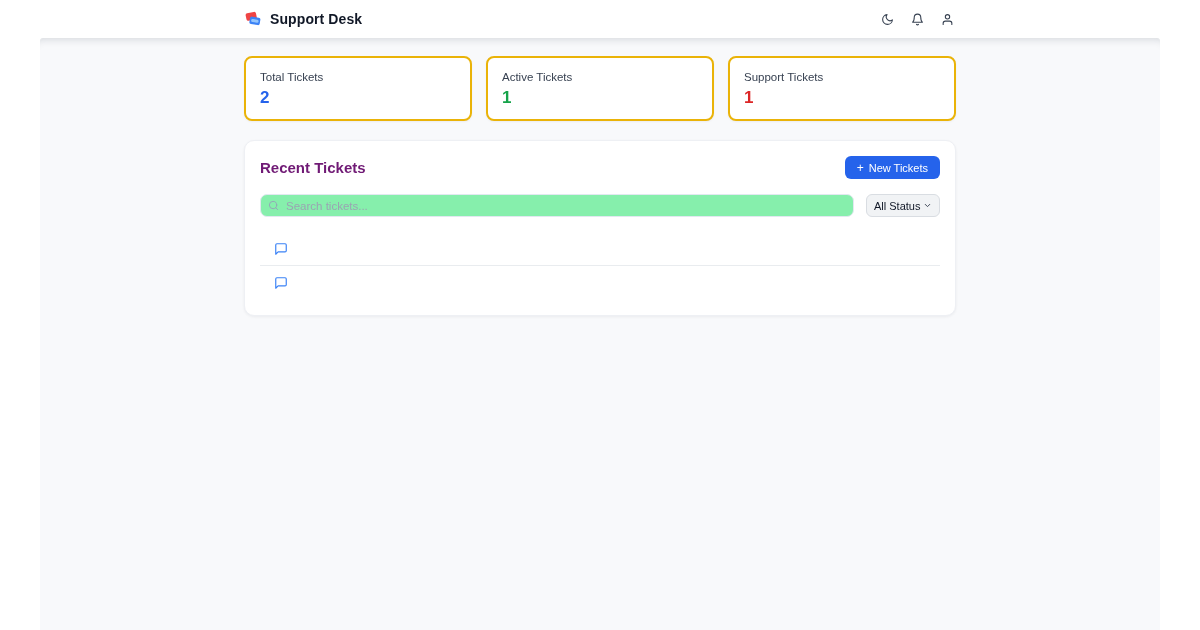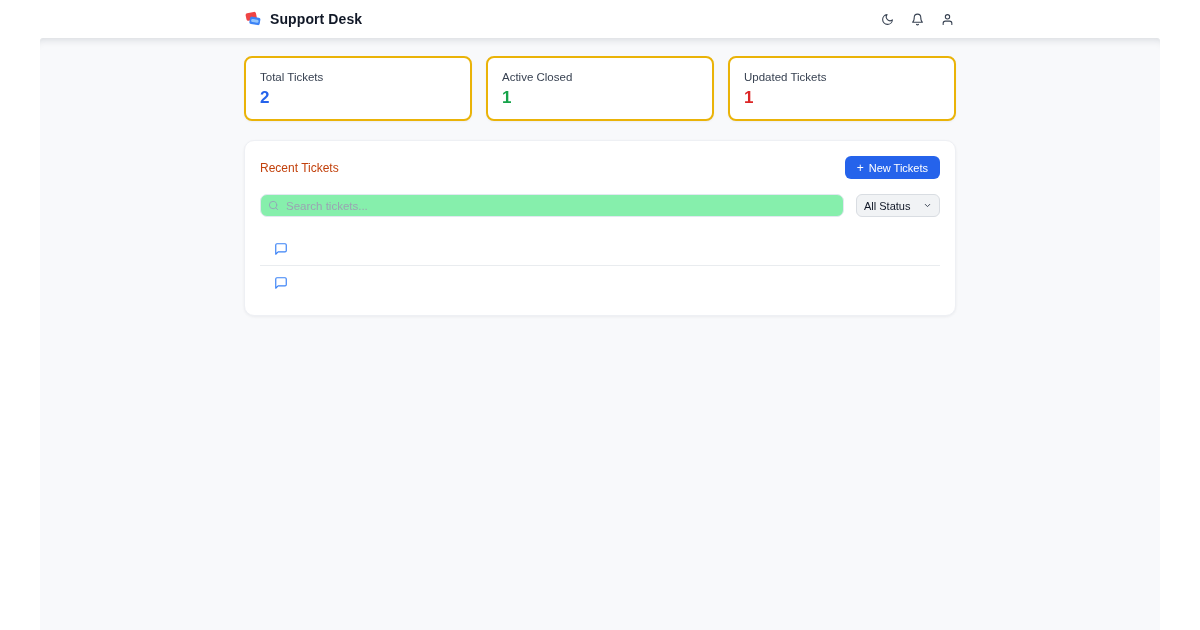--- a/index.html
+++ b/index.html
@@ -29,33 +29,33 @@
   .stat-label { font-size:11.5px; color:#374151; }
   .stat-value { font-size:17px; font-weight:bold; margin-top:5px; }
   .c-blue  { color:#2563eb; }
   .c-green { color:#16a34a; }
   .c-red   { color:#dc2626; }
 
   
   .tickets-card { margin-top:19px; background:#ffffff; border:1px solid #eef0f4; border-radius:10px;
     padding:15px; box-shadow:0 1px 3px rgba(15,23,42,.06); }
   .tickets-head { display:flex; align-items:center; justify-content:space-between; }
-  .tickets-title { font-size:12px; font-weight:normal; color:#c2410c; }
+  .tickets-title { font-size:15px; font-weight:bold; color:#701a75; }
   .new-ticket-btn { background:#2563eb; color:#ffffff; border:none; border-radius:6px;
     height:23px; padding:0 12px; font-size:11px; font-family:inherit; cursor:pointer;
     display:inline-flex; align-items:center; gap:5px; }
   .plus-glyph { font-size:12px; line-height:1; }
 
   .controls-row { display:flex; gap:12px; margin-top:15px; }
   .search-wrap { position:relative; flex:1; }
   .search-wrap svg { position:absolute; left:8px; top:6px; width:11px; height:11px; color:#94a3b8; }
   .search-input { width:100%; height:23px; border:1px solid #e2e8f0; border-radius:7px;
     padding:0 8px 0 25px; font-size:11.5px; font-family:inherit; color:#1f2937; background:#86efac; outline:none; }
   .search-input::placeholder { color:#9aa4b2; }
-  .status-select { width:84px; height:23px; background:#f1f3f5; border:1px solid #d9dde2;
+  .status-select { width:74px; height:23px; background:#f1f3f5; border:1px solid #d9dde2;
     border-radius:6px; display:flex; align-items:center; justify-content:space-between;
     padding:0 7px; font-size:11px; color:#111827; cursor:pointer; }
   .status-select svg { width:9px; height:9px; color:#374151; flex:none; }
 
   
   .ticket-table { margin-top:15px; }
   .thead-row { display:flex; background:#f1f4f7; border-radius:6px; height:28px; align-items:center; }
   .th { font-size:11px; font-weight:bold; color:#475569; padding:0 14px; }
   .tbody .trow { display:flex; align-items:center; height:34px; border-bottom:1px solid #e9ecef; }
   .tbody .trow:last-child { border-bottom:none; }
@@ -103,25 +103,25 @@
 
 <div class="main-panel">
   <div class="container">
 
     <div class="stats-row">
       <div class="stat-card">
         <div class="stat-label">Total Tickets</div>
         <div class="stat-value c-blue">2</div>
       </div>
       <div class="stat-card">
-        <div class="stat-label">Active Closed</div>
+        <div class="stat-label">Active Tickets</div>
         <div class="stat-value c-green">1</div>
       </div>
       <div class="stat-card">
-        <div class="stat-label">Updated Tickets</div>
+        <div class="stat-label">Support Tickets</div>
         <div class="stat-value c-red">1</div>
       </div>
     </div>
 
     <div class="tickets-card">
       <div class="tickets-head">
         <div class="tickets-title">Recent Tickets</div>
         <button class="new-ticket-btn">
           <span class="plus-glyph">+</span>
           <span>New Tickets</span>

